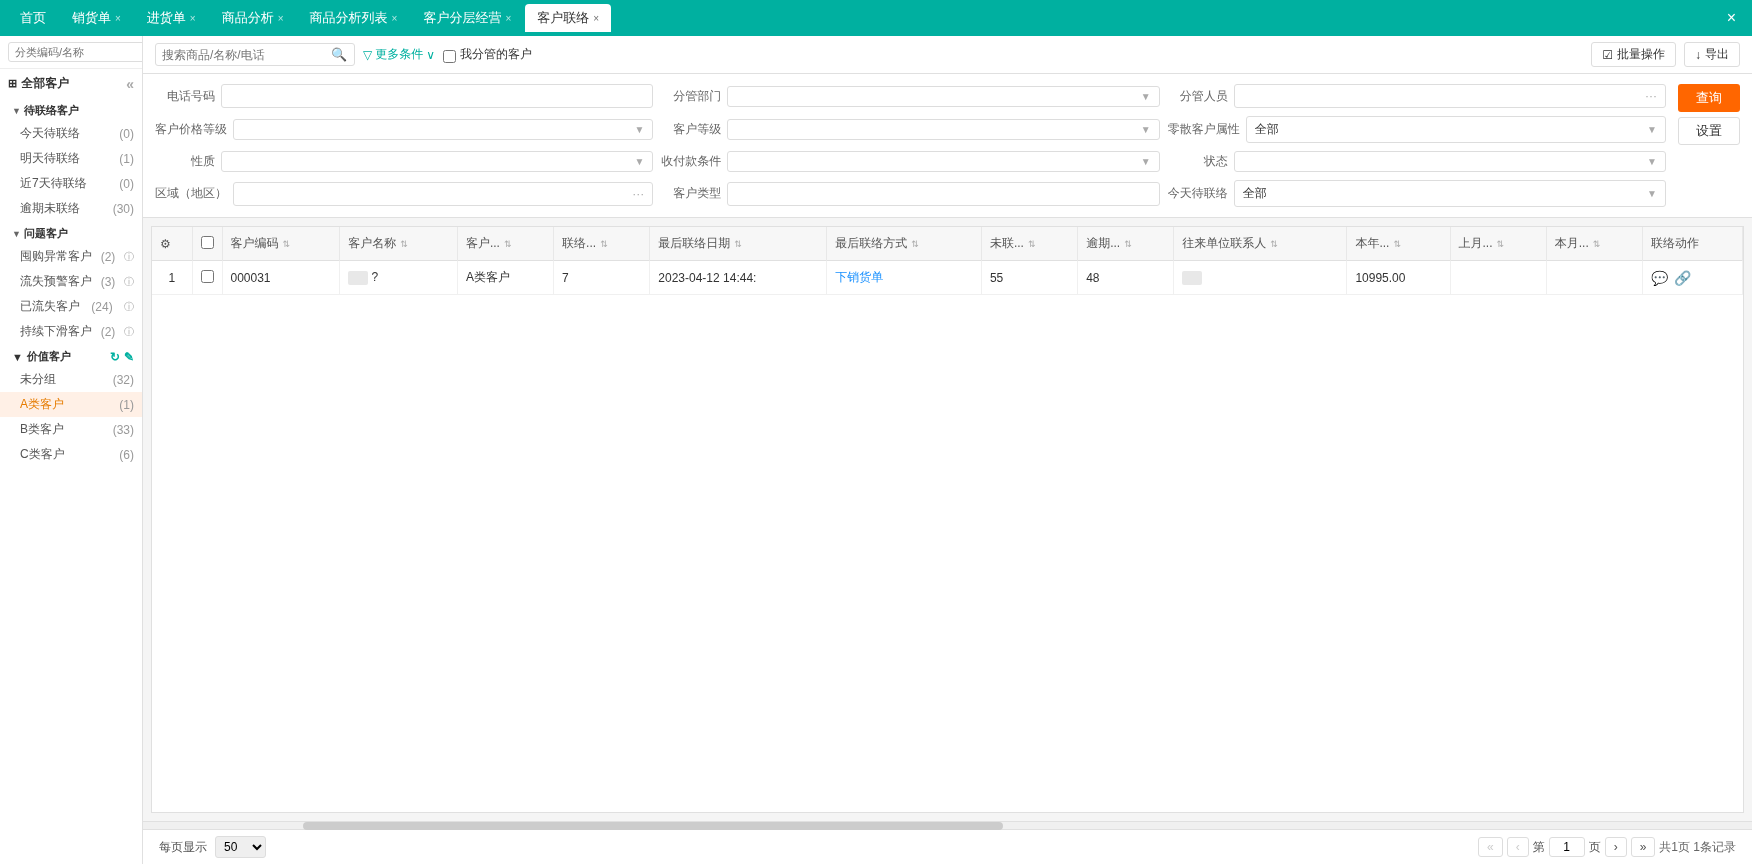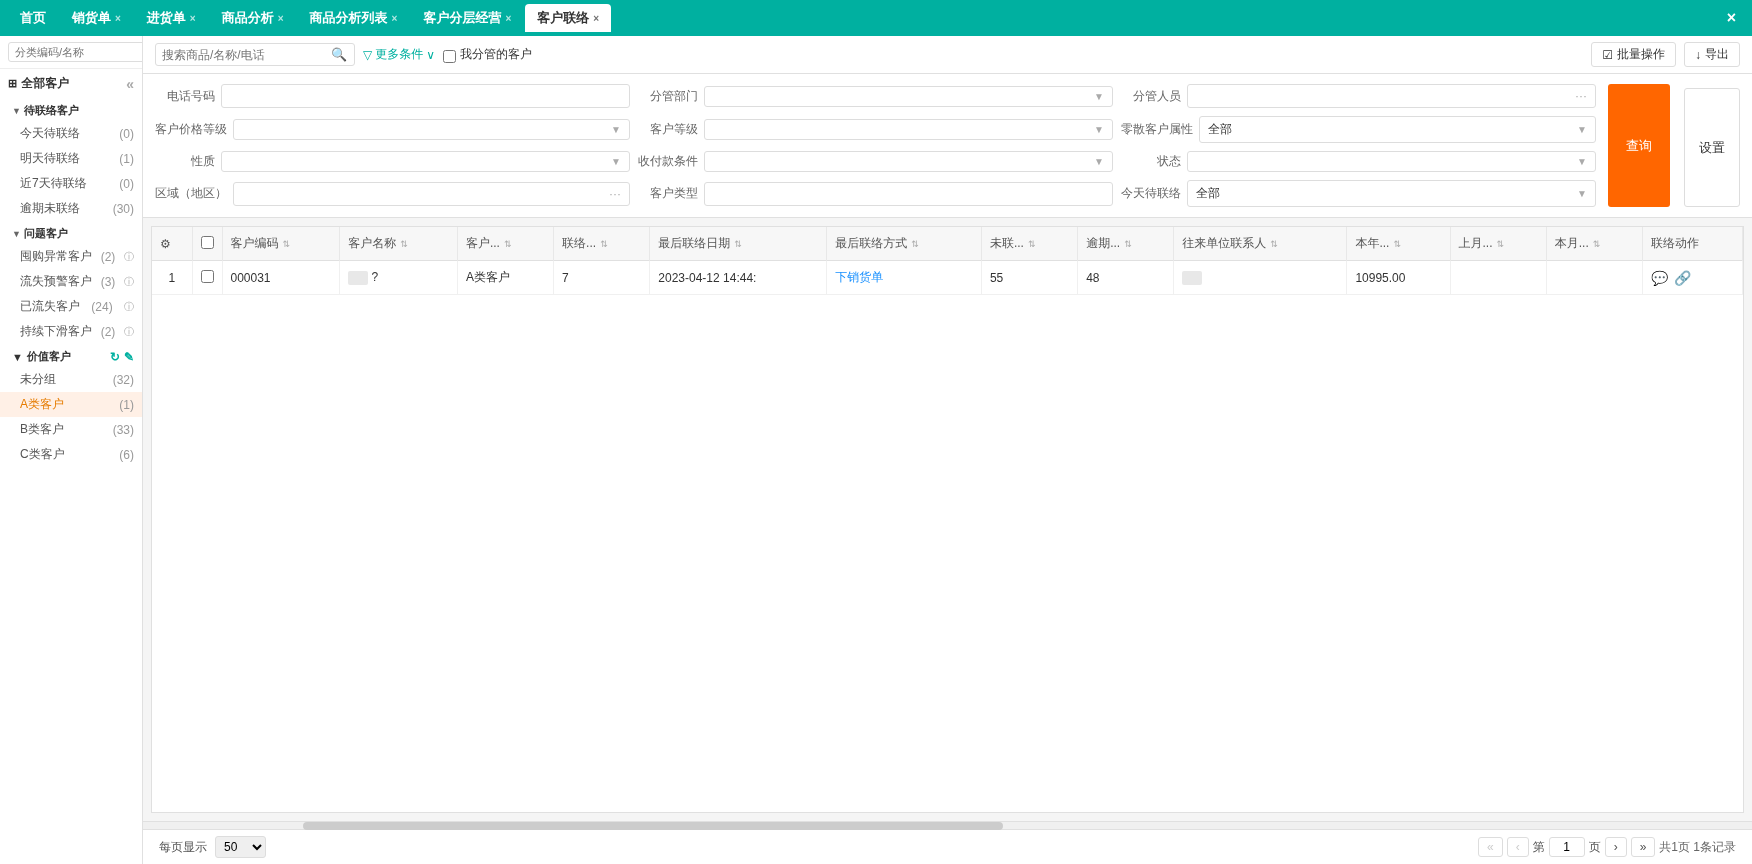--- a/index.html
+++ b/index.html
@@ -6,21 +6,20 @@
     body { font-family: 'Microsoft YaHei', Arial, sans-serif; font-size: 12px; background: #f0f0f0; color: #333; overflow: hidden; }
 
     
     .top-nav {
       display: flex;
       align-items: center;
       background: #00b0a0;
       height: 36px;
       padding: 0 8px;
       gap: 2px;
-      font-weight: bold;
     }
     .nav-item {
       display: flex;
       align-items: center;
       padding: 0 12px;
       height: 28px;
       border-radius: 4px 4px 0 0;
       cursor: pointer;
       color: #fff;
       font-size: 13px;
@@ -259,22 +258,22 @@
       cursor: pointer;
       background: #fff;
       color: #333;
       white-space: nowrap;
       display: block;
       margin-top: 4px;
     }
 
     .filter-actions {
       display: flex;
-      flex-direction: row;
-      gap: 14px;
+      flex-direction: column;
+      gap: 1px;
       flex-shrink: 0;
     }
 
     
     .table-container {
       flex: 1;
       overflow: auto;
       background: #fff;
       margin: 8px;
       border: 1px solid #e0e0e0;

